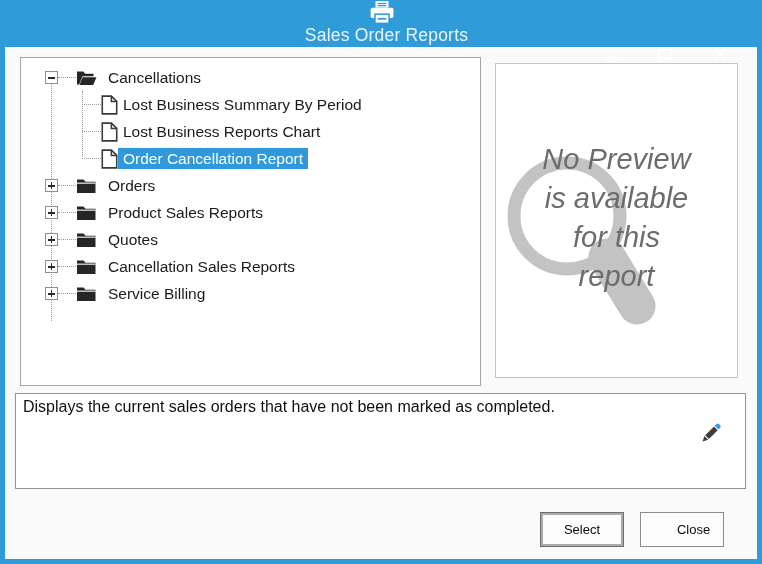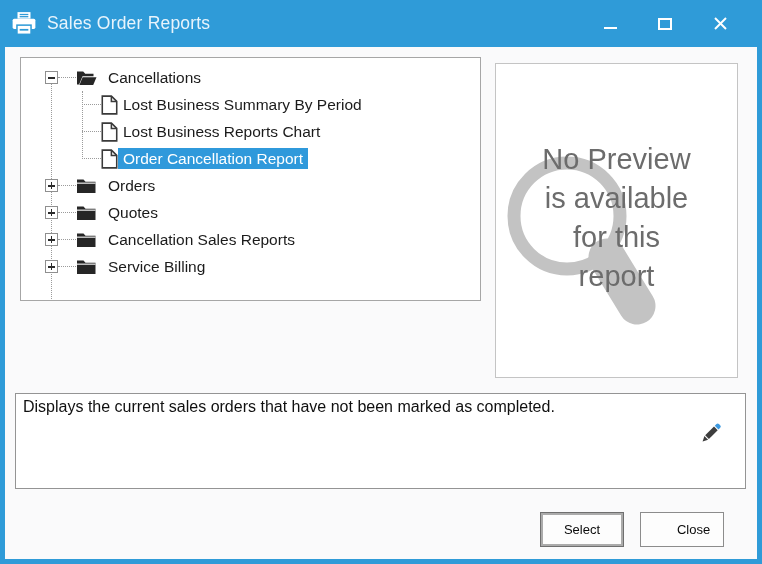--- a/index.html
+++ b/index.html
@@ -7,35 +7,35 @@
 
   .window {
     position:relative; width:762px; height:564px;
     border-left:5px solid #2F9BD8; border-right:5px solid #2F9BD8; border-bottom:5px solid #2F9BD8;
     background:#FAFAFB;
   }
 
   
   .titlebar {
     position:absolute; left:-5px; top:0; width:762px; height:47px;
-    background:#2F9BD8; display:flex; align-items:center; padding-left:11px;
+    background:#2F9BD8; display:flex; align-items:center; padding-left:11px;flex-direction:column;
   }
   .titlebar .app-icon { display:flex; align-items:center; margin-right:10px; }
   .titlebar .title { color:#E8F4FC; font-size:17.5px; letter-spacing:0.2px; }
   .controls { margin-left:auto; margin-right:34px; display:flex; align-items:center; gap:39px; }
   .ctrl { width:16px; height:16px; display:flex; align-items:center; justify-content:center; cursor:pointer; }
   .minbar { width:13px; height:2px; background:#fff; transform:translateY(4px); display:block; }
   .maxbox { width:14px; height:12px; border:2px solid #fff; display:block; }
 
   
   .content { position:absolute; left:0; top:47px; width:752px; height:512px; }
 
   
   .tree-panel {
-    position:absolute; left:15px; top:10px; width:461px; height:244px;
+    position:absolute; left:15px; top:10px; width:461px; height:329px;
     background:#fff; border:1px solid #A6A6A6; padding-top:6px; overflow:hidden;
   }
   .vline { position:absolute; width:0; border-left:1px dotted #9b9b9b; z-index:0; }
   .vline.root  { left:30px; top:26px; height:237px; }
   .vline.child { left:61px; top:33px; height:68px; }
   .trow { position:relative; z-index:1; height:27px; display:flex; align-items:center; padding-left:24px; }
   .trow.child { padding-left:61px; }
   .toggle {
     position:relative; flex:none; width:13px; height:13px;
     border:1px solid #8f8f8f; background:#fff; cursor:pointer;
@@ -53,21 +53,21 @@
   .tlabel.selected { background:#2F99DB; color:#fff; }
 
   
   .preview-panel {
     position:absolute; left:490px; top:16px; width:243px; height:315px;
     background:#fff; border:1px solid #C4C4C4;
   }
   .magnifier { position:absolute; left:5px; top:72px; }
   .preview-text {
     position:absolute; left:0; right:0; top:76px; text-align:center;
-    font-size:29px; line-height:39px; color:#6c6c6c; white-space:pre-line;
+    font-size:29px; line-height:39px; color:#6c6c6c; white-space:pre-line;font-style:italic;
   }
 
   
   .desc-box {
     position:absolute; left:10px; top:346px; width:731px; height:96px;
     background:#fff; border:1px solid #949494;
   }
   .desc-text { padding:4px 7px; font-size:16px; color:#101010; }
   .pencil { position:absolute; right:23px; top:27px; cursor:pointer; }
 
@@ -182,20 +182,34 @@
               <i class="h"></i>
               <i class="v"></i>
             </span>
             <span class="stub"></span>
             <span class="ticon">
               <svg width="21" height="17" viewBox="0 0 21 17">
                 <path d="M1 2.5 h6.5 l2 2.2 h10 V16 H1 Z" fill="#262626"></path>
                 <rect x="1" y="5.6" width="18.5" height="1.1" fill="#fff"></rect>
               </svg>
             </span>
+            <span class="tlabel">Product Sales Reports</span>
+          </div>
+          <div class="trow">
+            <span class="toggle">
+              <i class="h"></i>
+              <i class="v"></i>
+            </span>
+            <span class="stub"></span>
+            <span class="ticon">
+              <svg width="21" height="17" viewBox="0 0 21 17">
+                <path d="M1 2.5 h6.5 l2 2.2 h10 V16 H1 Z" fill="#262626"></path>
+                <rect x="1" y="5.6" width="18.5" height="1.1" fill="#fff"></rect>
+              </svg>
+            </span>
             <span class="tlabel">Quotes</span>
           </div>
           <div class="trow">
             <span class="toggle">
               <i class="h"></i>
               <i class="v"></i>
             </span>
             <span class="stub"></span>
             <span class="ticon">
               <svg width="21" height="17" viewBox="0 0 21 17">

